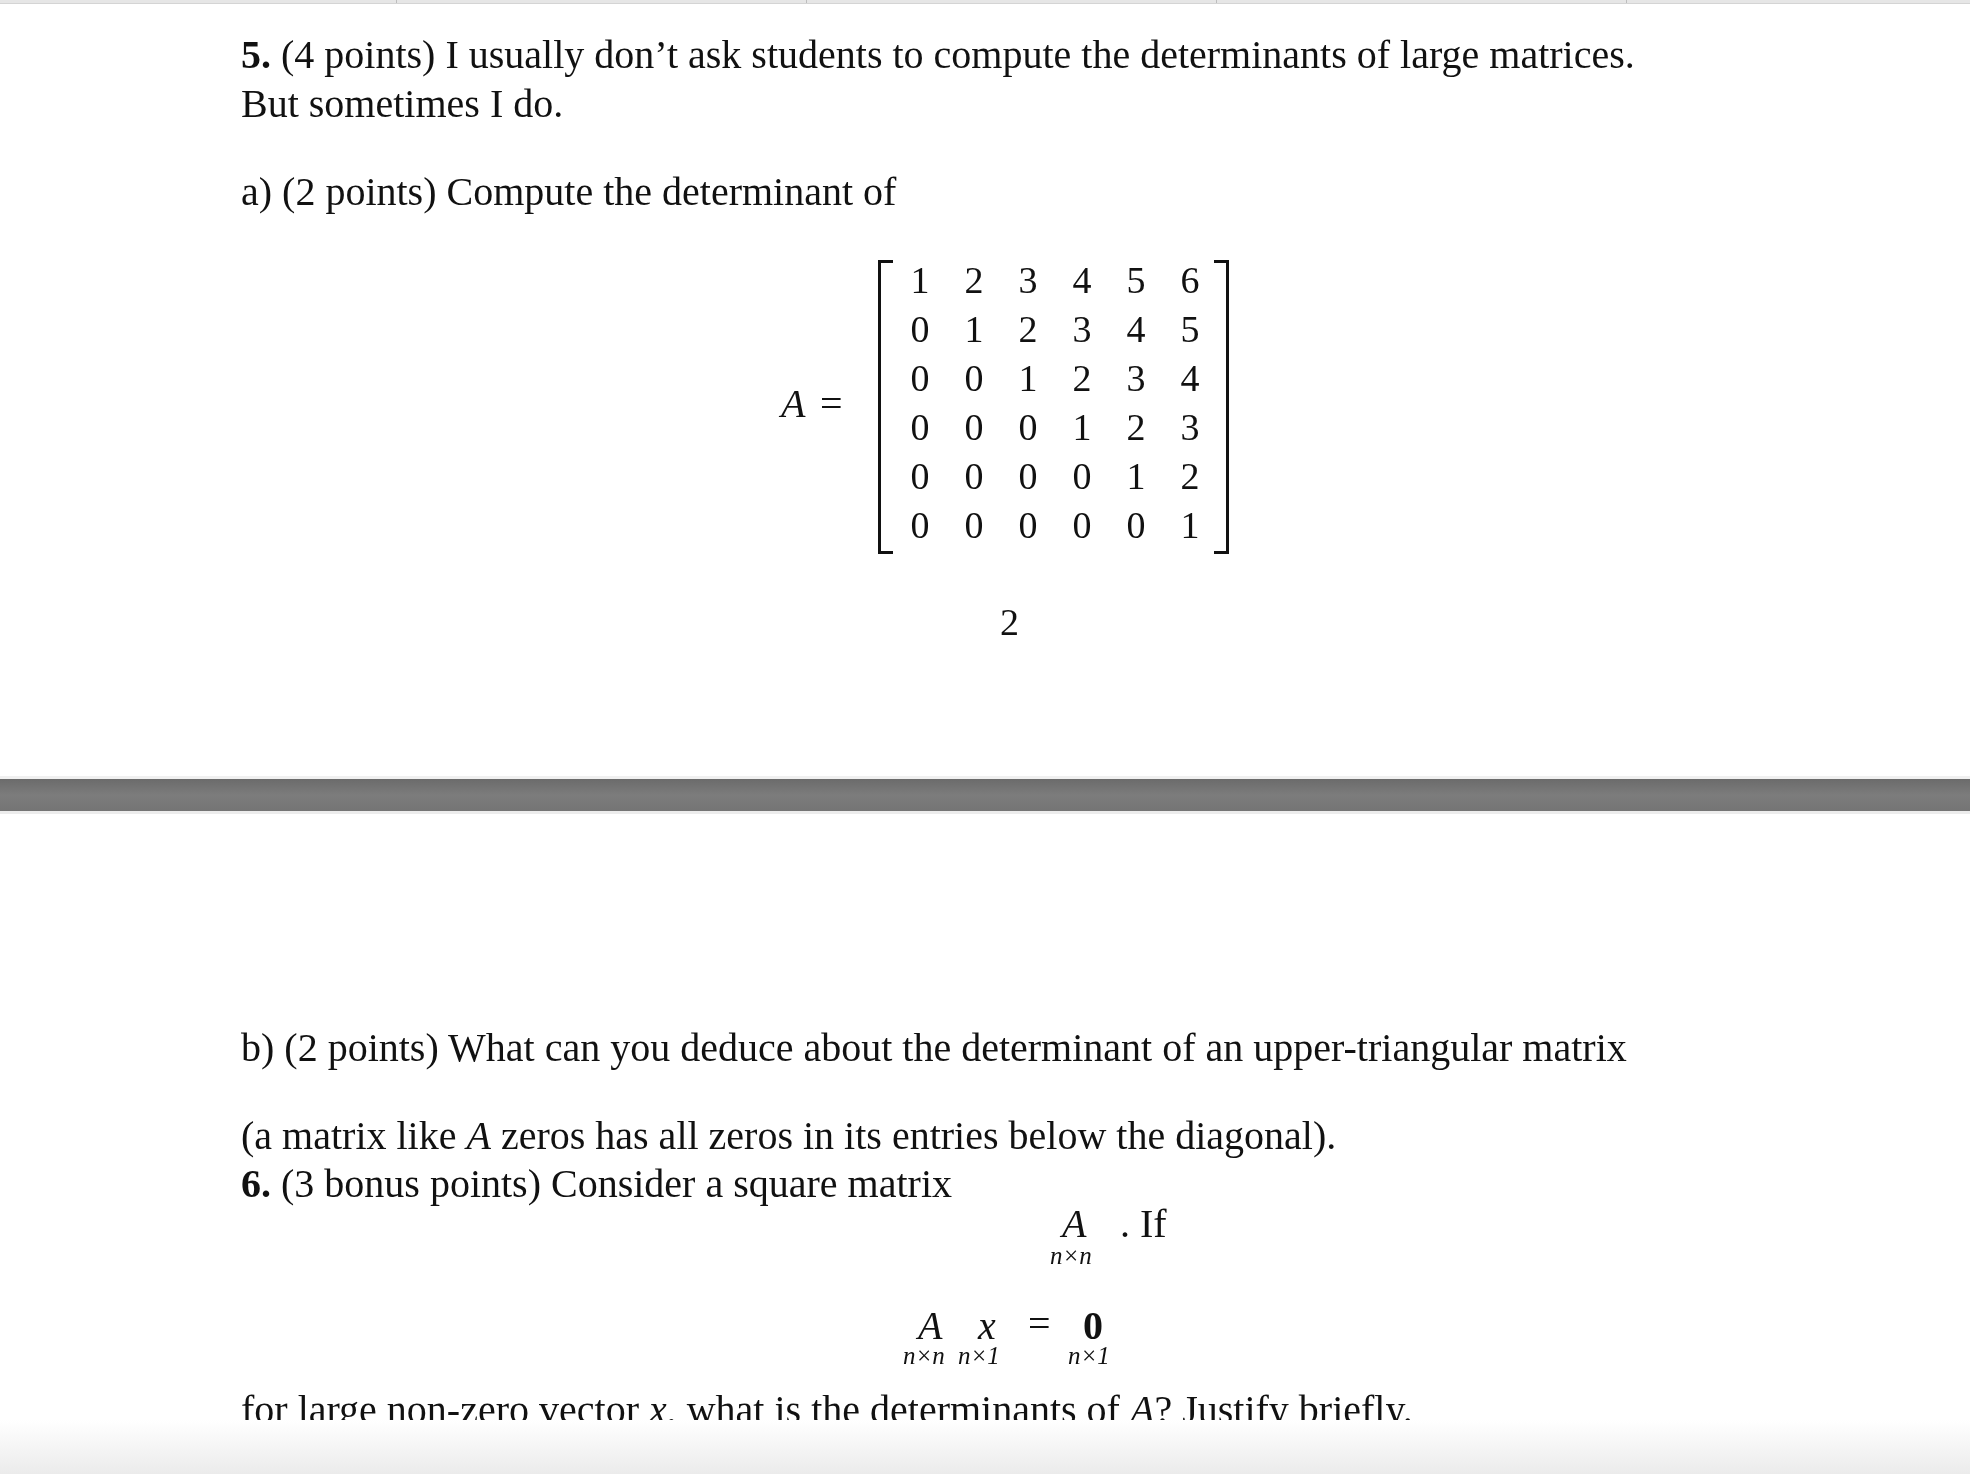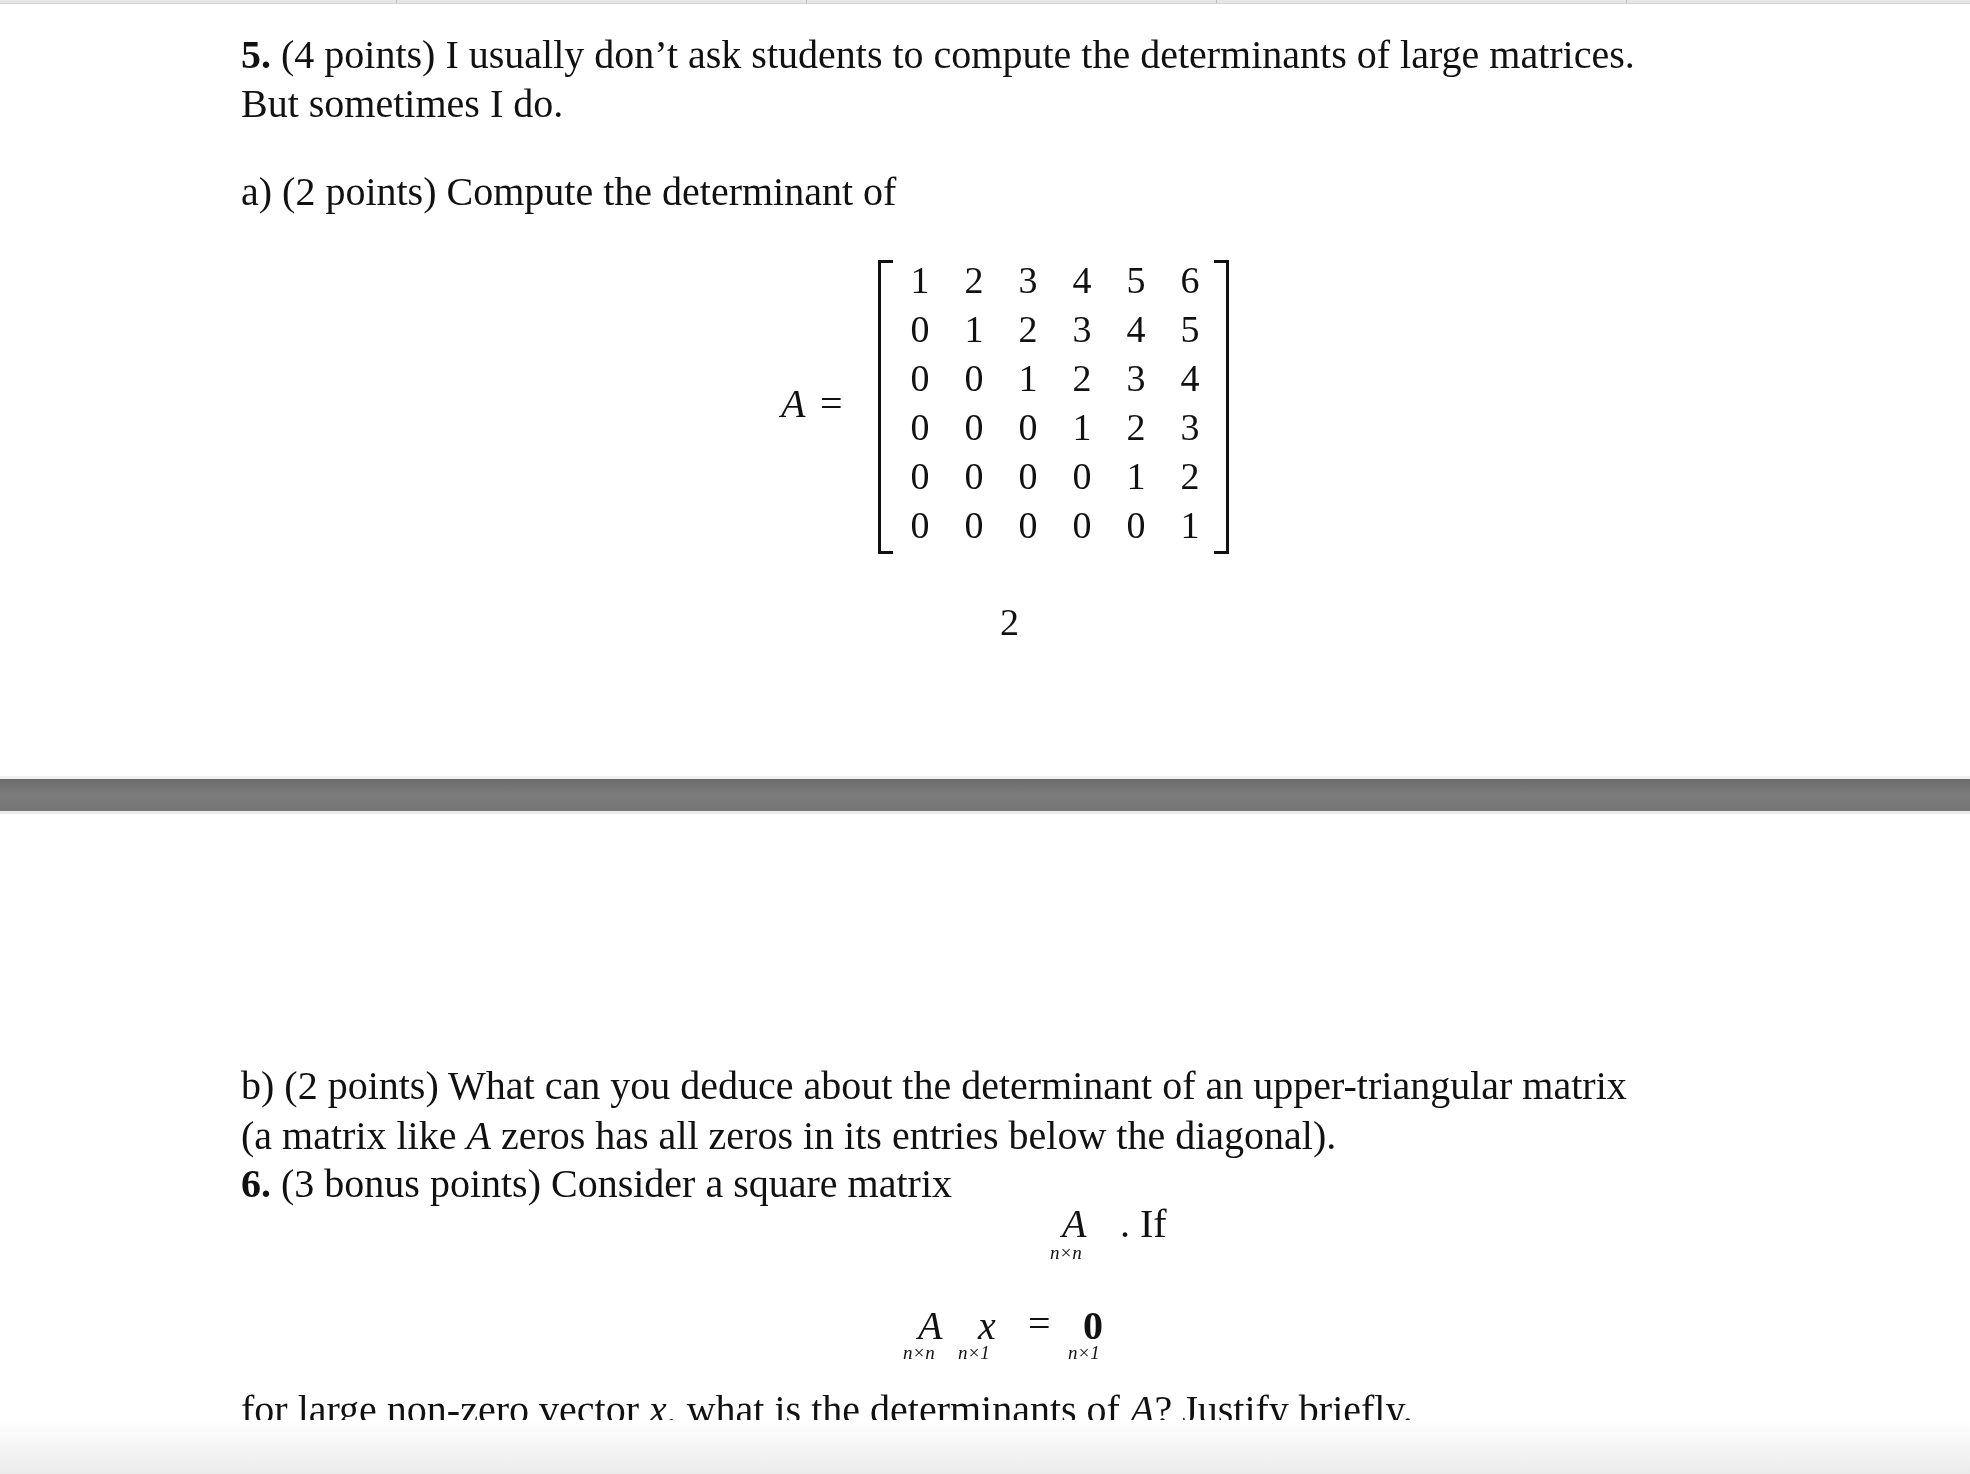--- a/index.html
+++ b/index.html
@@ -17,21 +17,21 @@
   .line { position: absolute; left: 241px; font-size: 40px; line-height: 48px; white-space: nowrap; }
   .b { font-weight: bold; }
   .it { font-style: italic; }
   .math-A { position: absolute; font-size: 40px; font-style: italic; }
   .eq { position: absolute; font-size: 40px; }
   .bracket { position: absolute; border: 3px solid #111; width: 12px; }
   .bracket.left { border-right: none; }
   .bracket.right { border-left: none; }
   .cell { position: absolute; font-size: 38px; width: 40px; text-align: center; line-height: 40px; }
   .answer { position: absolute; font-size: 38px; }
-  .sub { position: absolute; font-size: 19px; font-style: italic; white-space: nowrap; }
+  .sub { position: absolute; font-size: 25px; font-style: italic; white-space: nowrap; }
   .divider {
     position: absolute; left: 0; top: 779px; width: 1970px; height: 32px;
     background: linear-gradient(#6b6b6b, #7c7c7c 50%, #747474);
     box-shadow: 0 -3px 0 #f0f0f0, 0 3px 0 #ececec;
   }
   .bottomfade {
     position: absolute; left: 0; top: 1420px; width: 1970px; height: 54px;
     background: linear-gradient(#ffffff, #ebebeb);
   }
 </style>
@@ -100,21 +100,21 @@
   <div class="cell" style="left:1008px;top:505px">0</div>
   <div class="cell" style="left:1062px;top:505px">0</div>
   <div class="cell" style="left:1116px;top:505px">0</div>
   <div class="cell" style="left:1170px;top:505px">1</div>
 </div>
 
 <div class="answer" style="left:1000px; top:600px">2</div>
 
 <div class="divider"></div>
 
-<div class="line" style="top:1062px">b) (2 points) What can you deduce about the determinant of an upper-triangular matrix</div>
+<div class="line" style="top:1024px">b) (2 points) What can you deduce about the determinant of an upper-triangular matrix</div>
 <div class="line" style="top:1112px">
   <span>(a matrix like </span><span class="it">A</span><span> zeros has all zeros in its entries below the diagonal).</span>
 </div>
 
 <div class="line" style="top:1160px">
   <span class="b">6.</span><span> (3 bonus points) Consider a square matrix</span>
 </div>
 <div class="math-A" style="left:1062px; top:1200px">A</div>
 <div class="sub" style="left:1050px; top:1242px">n×n</div>
 <div class="line" style="left:1120px; top:1200px">. If</div>

